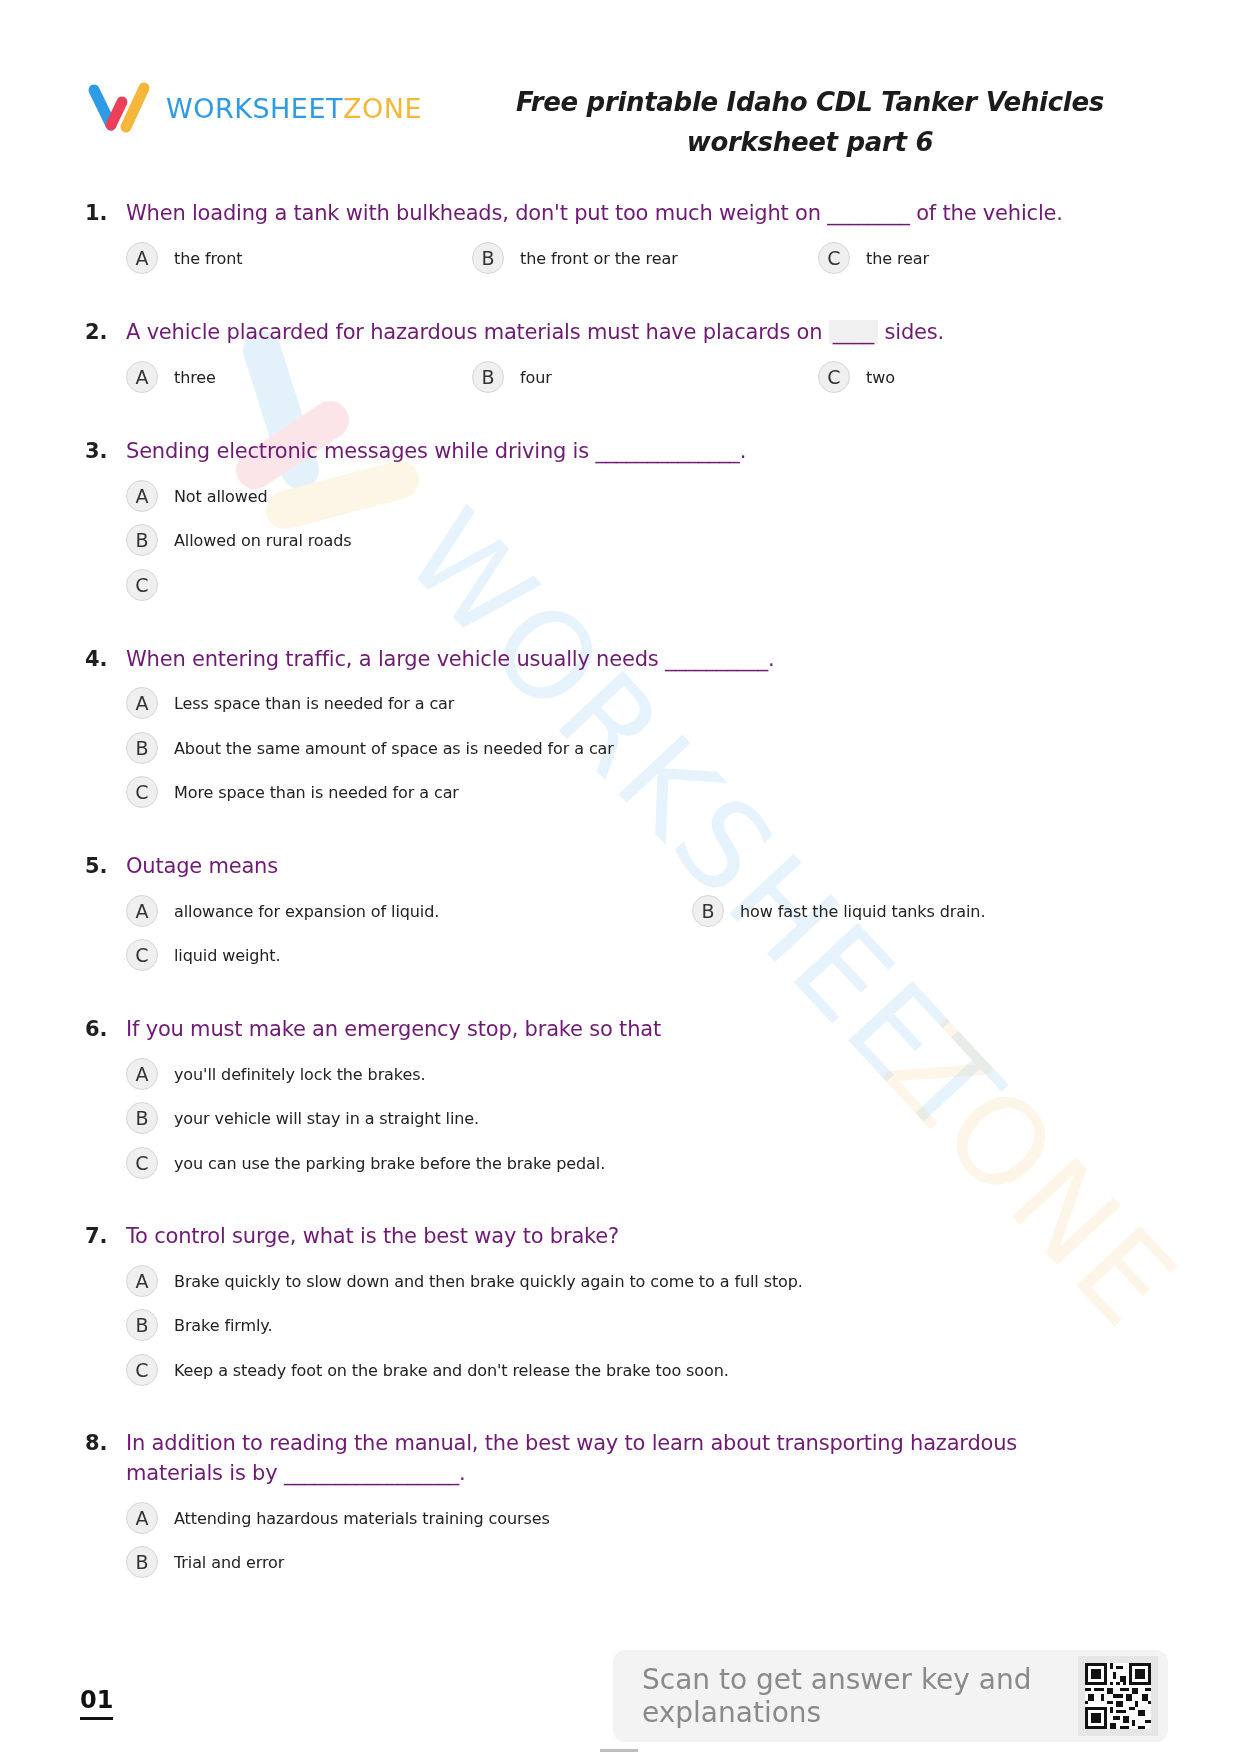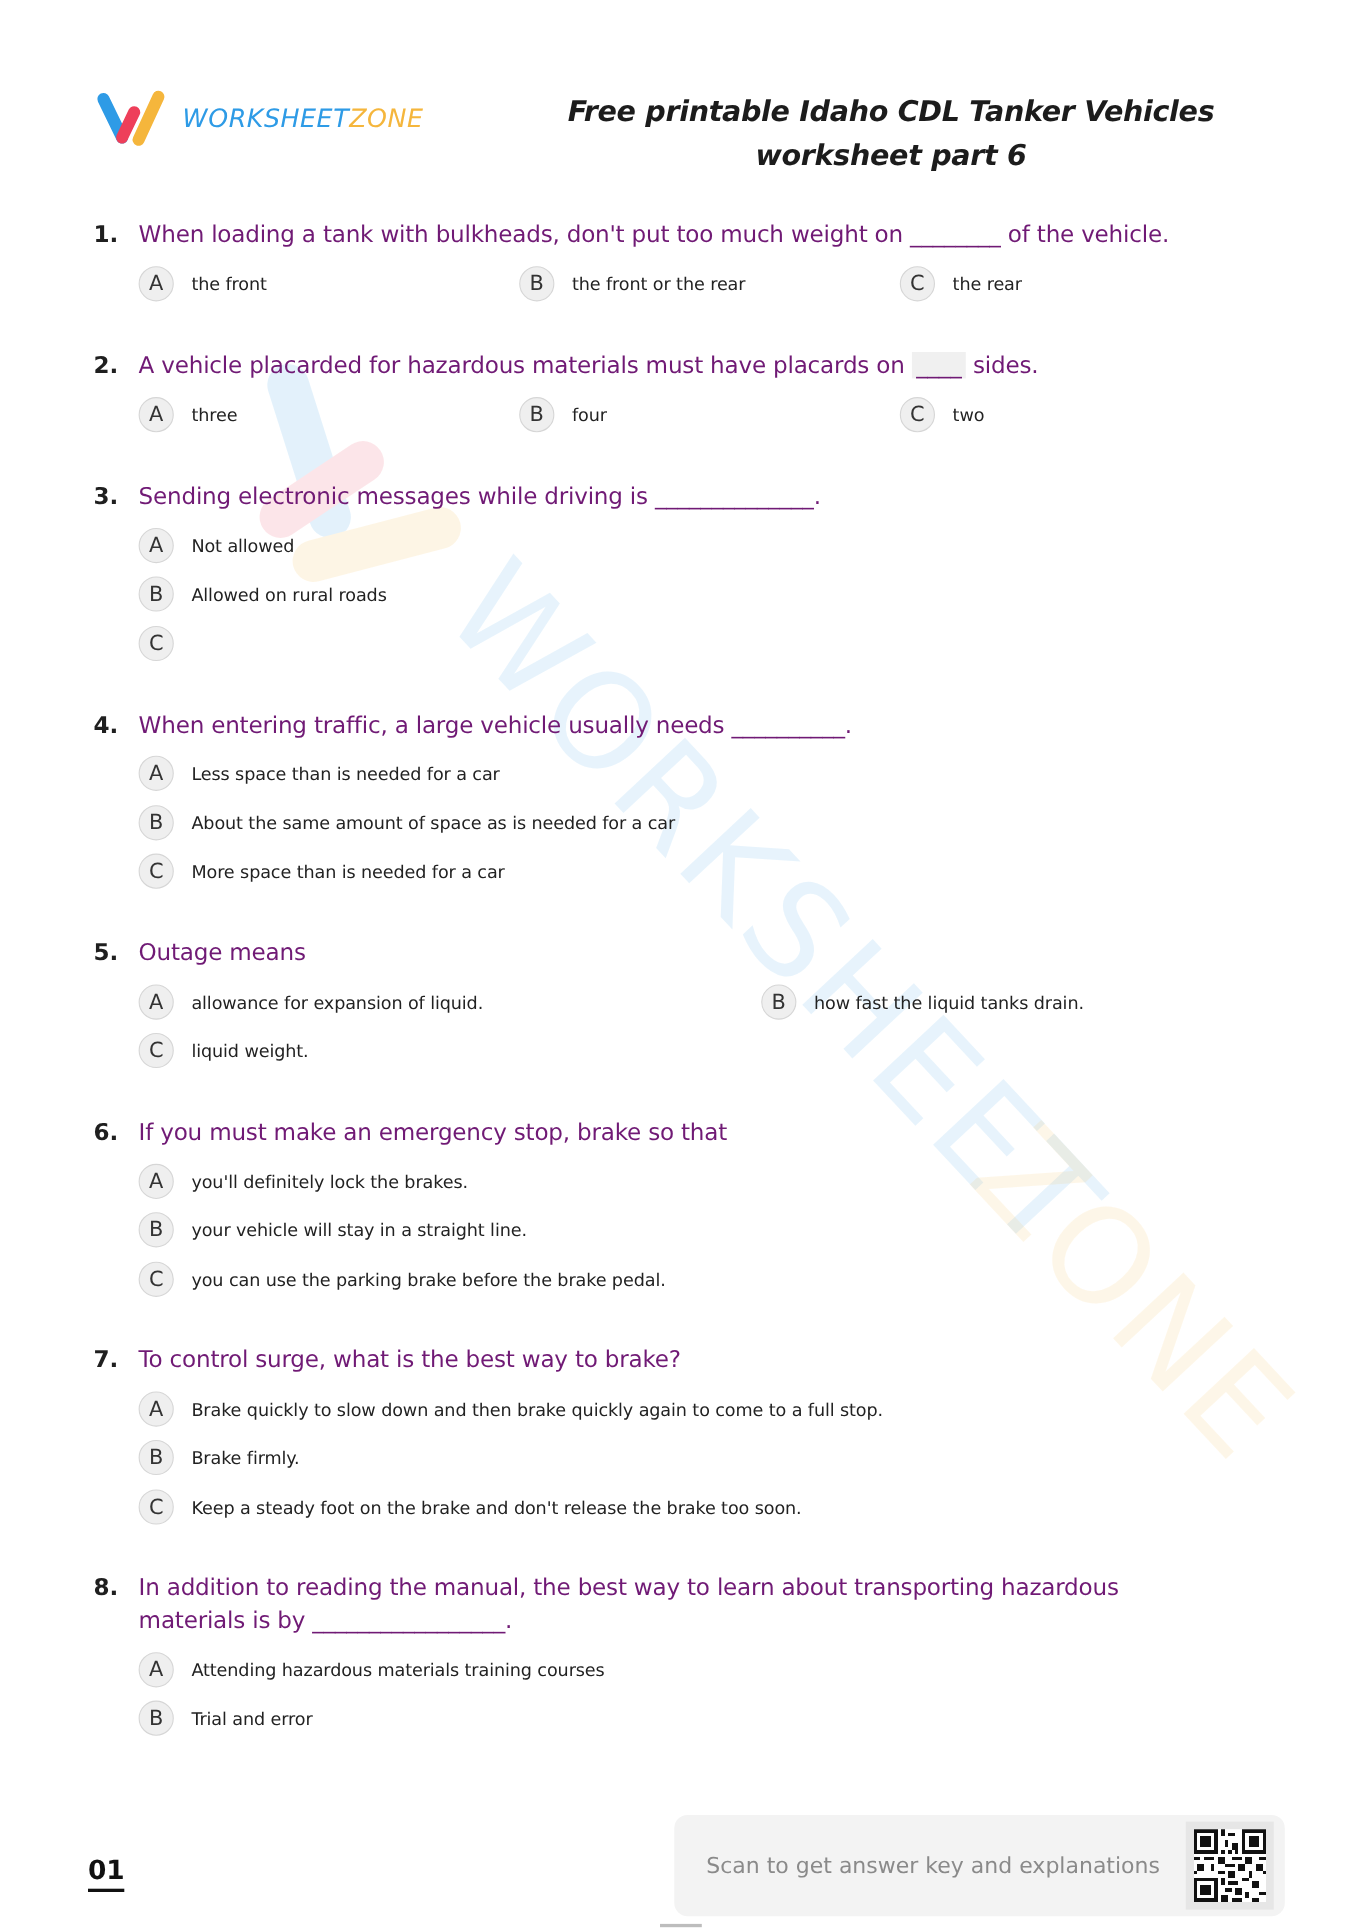--- a/index.html
+++ b/index.html
@@ -1,38 +1,38 @@
 <!DOCTYPE html>
 <html><head>
 <meta charset="utf-8">
 <style>
   html, body { margin:0; padding:0; background:#ffffff; }
   body { width:1239px; height:1754px; position:relative; overflow:hidden;
          font-family:"DejaVu Sans", "Liberation Sans", sans-serif; color:#1f1f1f; }
   .watermark { position:absolute; left:0; top:0; width:1239px; height:1754px; pointer-events:none; }
   .logo { position:absolute; left:84px; top:80px; height:56px; display:flex; align-items:center; }
   .logo svg { width:70px; height:56px; }
-  .logo-text { font-family:"DejaVu Sans", sans-serif; font-size:23px; letter-spacing:0.5px; margin-left:12px; font-weight:500;font-style:italic; }
+  .logo-text { font-family:"DejaVu Sans", sans-serif; font-size:27px; letter-spacing:0.5px; margin-left:12px; font-weight:500; }
   .logo-text .w1 { color:#2e9be6; }
   .logo-text .w2 { color:#f5b63c; }
   .title { position:absolute; left:510px; width:600px; top:82px; text-align:center;
            font-family:"DejaVu Sans", sans-serif; font-weight:bold; font-size:26px; line-height:40px; color:#1c1c1c; letter-spacing:-0.3px;font-style:italic; }
   .q { position:absolute; left:0; width:1239px; }
   .q-row { position:absolute; left:0; height:30px; display:flex; align-items:center; white-space:nowrap; }
   .q-num { position:absolute; left:85px; font-weight:bold; font-size:21px; color:#1f1f1f; }
   .q-text { position:absolute; left:126px; font-size:21px; color:#701a75; letter-spacing:-0.2px; }
   .blank-box { background:#f0f0f0; padding:0 4px; }
   .opt { position:absolute; height:34px; display:flex; align-items:center; white-space:nowrap; }
   .opt-circle { width:32px; height:32px; border-radius:50%; background:#efefef; border:1px solid #d6d6d6;
                 display:flex; align-items:center; justify-content:center; font-size:19px; color:#333; box-sizing:border-box; }
   .opt-text { margin-left:16px; font-size:16px; color:#222; letter-spacing:-0.1px; }
   .page-num { position:absolute; left:80px; top:1684px; font-weight:bold; font-size:24px; color:#111;
               border-bottom:3px solid #111; line-height:32px; padding-bottom:1px; }
   .scan-box { position:absolute; left:613px; top:1650px; width:555px; height:92px; background:#f3f3f3; border-radius:12px; }
-  .scan-text { position:absolute; left:29px; top:0; height:92px; display:flex; align-items:center; font-size:20px; color:#8a8a8a; }
+  .scan-text { position:absolute; left:29px; top:0; height:92px; display:flex; align-items:center; font-size:28px; color:#8a8a8a; }
   .qr { position:absolute; right:10px; top:6px; width:80px; height:80px; background:#e6e6e6; display:flex; align-items:center; justify-content:center; }
   .bottom-line { position:absolute; left:600px; top:1749px; width:38px; height:3px; background:#bdbdbd; }
 </style>
 </head>
 <body>
 
 <svg class="watermark" viewBox="0 0 1239 1754">
   <g opacity="0.13">
     <line x1="262" y1="350" x2="300" y2="470" stroke="#2e9be6" stroke-width="38" stroke-linecap="round"></line>
     <line x1="255" y1="470" x2="330" y2="420" stroke="#ee3f5a" stroke-width="38" stroke-linecap="round"></line>

